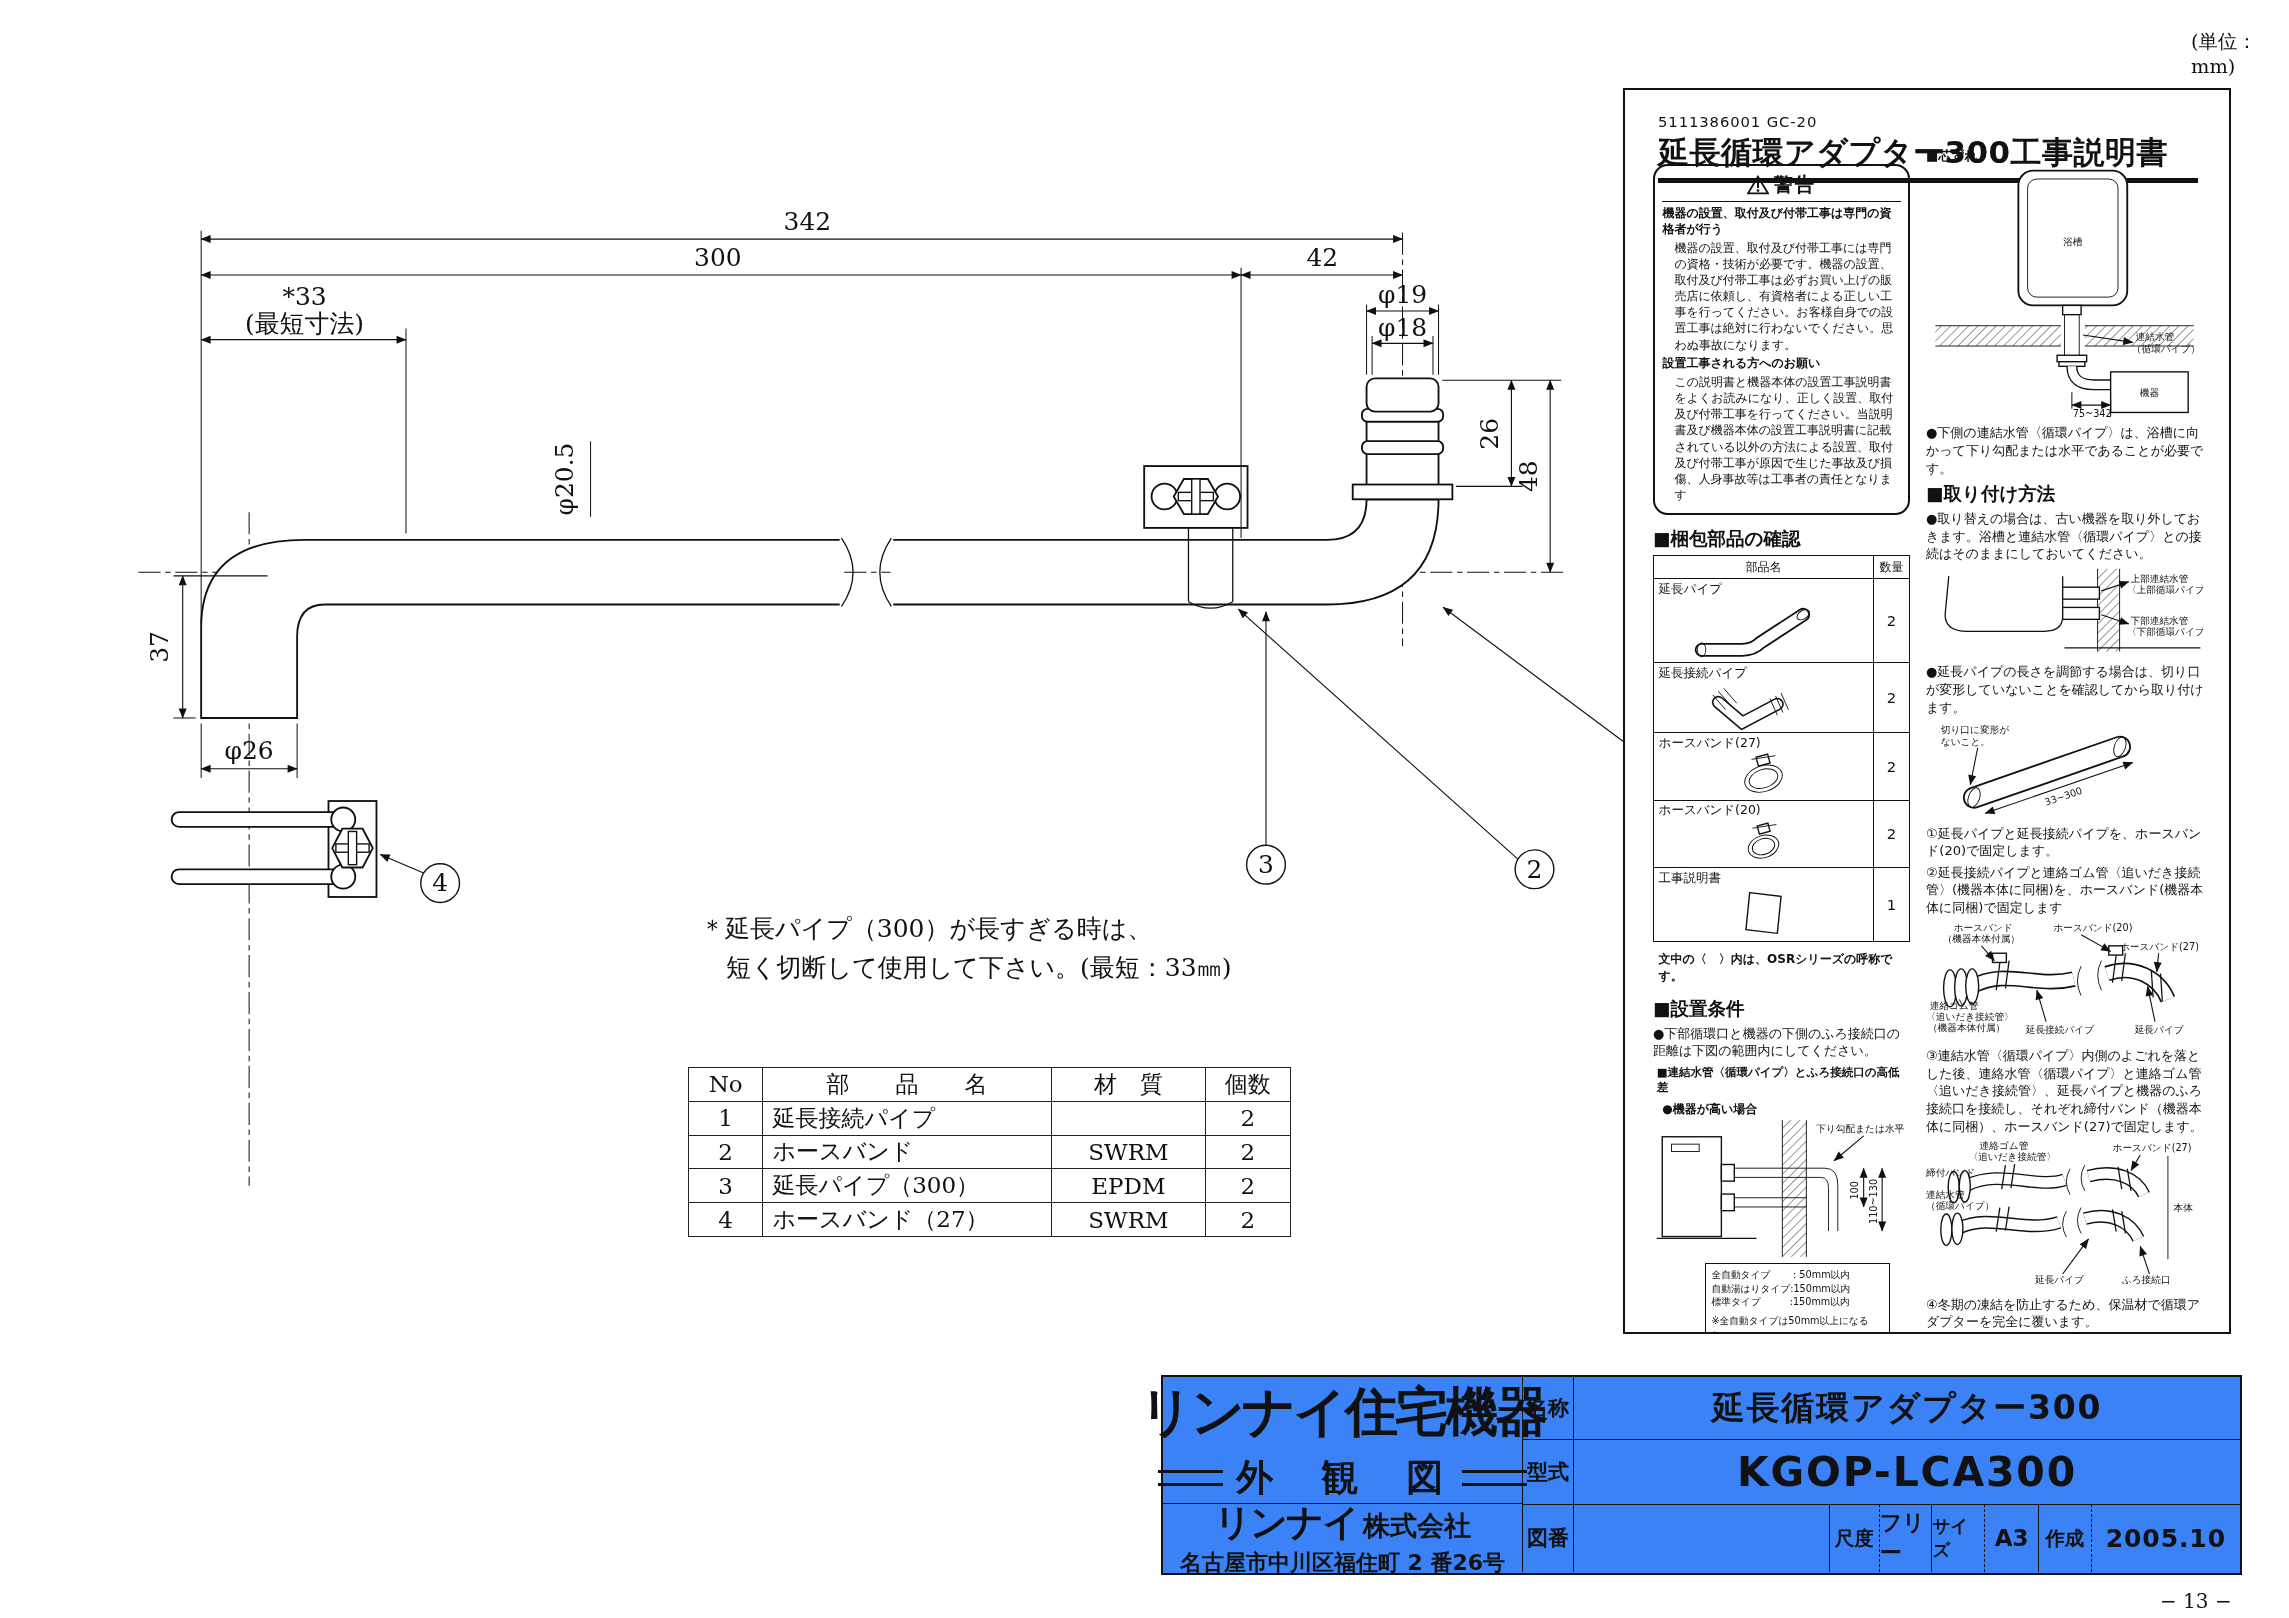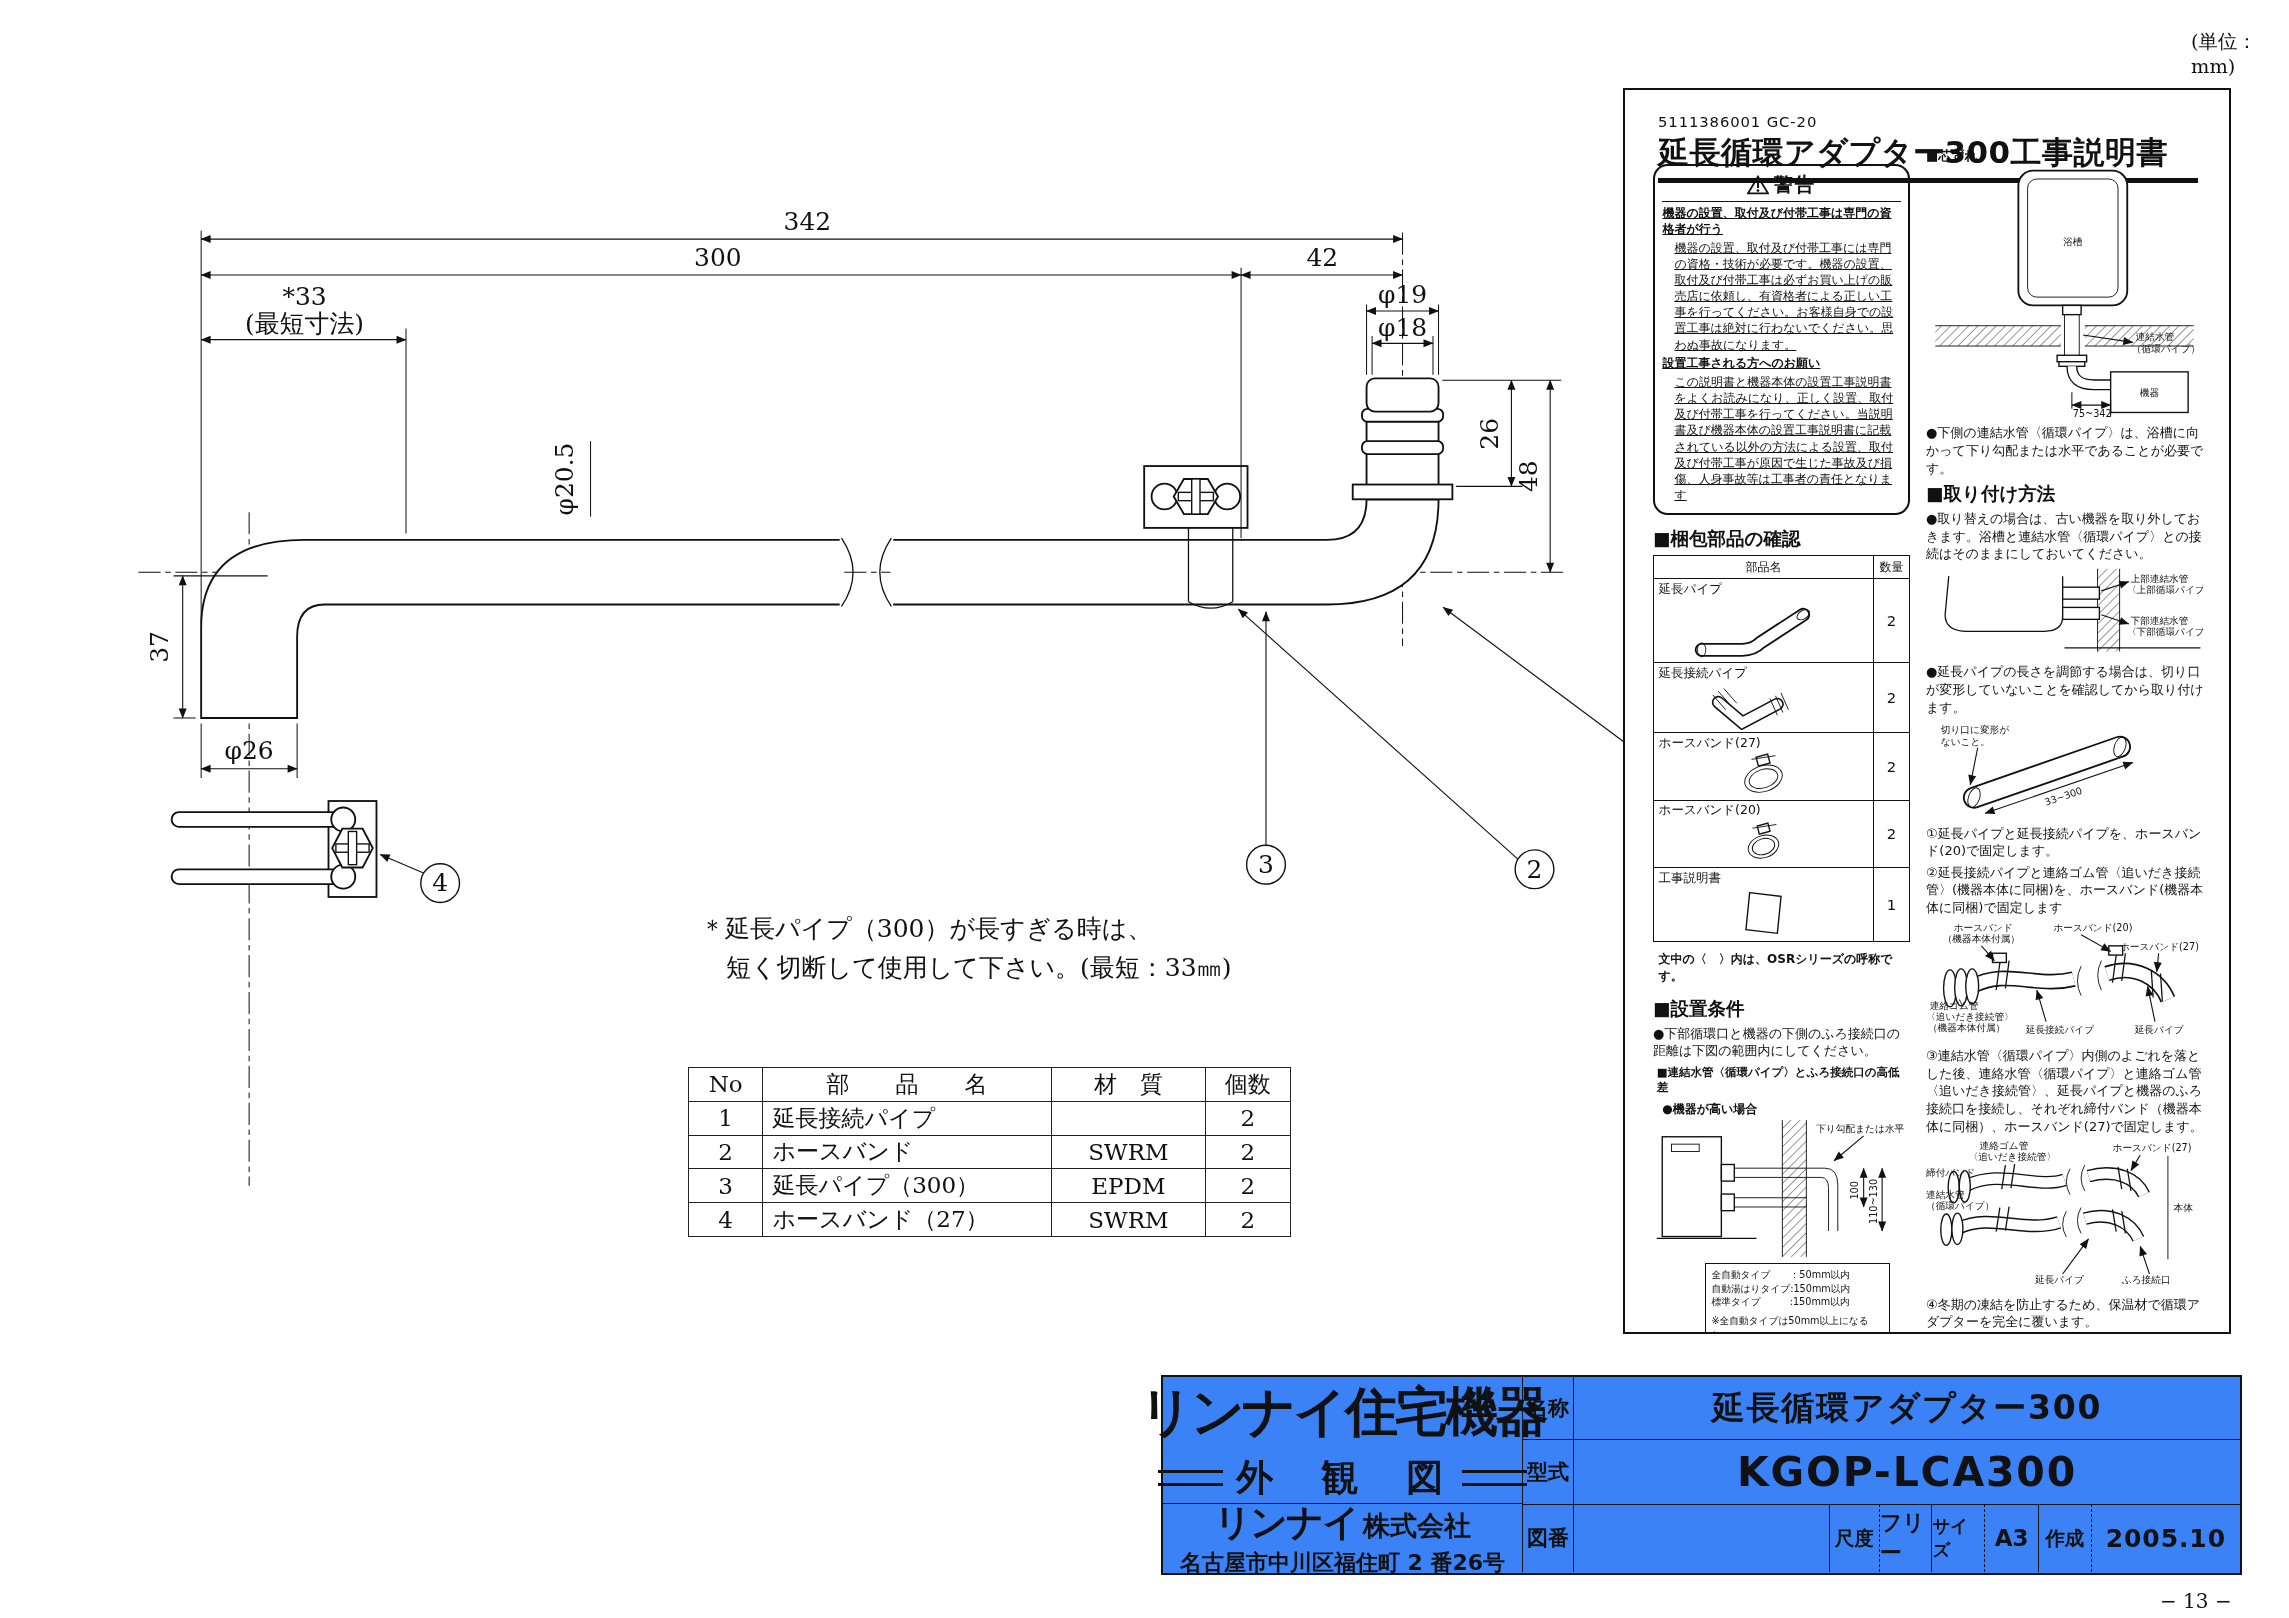--- a/index.html
+++ b/index.html
@@ -28,21 +28,21 @@
   .panel{left:1623px;top:88px;width:604px;height:1242px;border:2.3px solid #111;background:#fff;overflow:hidden;}
   .ph{position:absolute;left:33px;top:23px;width:540px;}
   .ph .num{font-size:14.8px;letter-spacing:0.9px;}
   .ph .ttl{font-size:31px;font-weight:bold;letter-spacing:0.5px;margin-top:1.8px;white-space:nowrap;}
   .ph .rule{height:4.6px;background:#111;margin-top:4.6px;}
   .colL{position:absolute;left:28px;top:74px;width:257px;}
   .colR{position:absolute;left:301px;top:57px;width:281px;}
   .warn{border:2.3px solid #111;border-radius:14.8px;padding:3.7px 7.4px 7.4px 7.4px;}
   .warn .whead{display:flex;justify-content:center;align-items:center;gap:4.6px;border-bottom:1.8px solid #111;padding:1.8px 0 2.8px 0;}
   .warn .whead span{font-size:19.4px;font-weight:bold;letter-spacing:1.8px;}
-  .warn p{margin:2.8px 0;font-size:12px;line-height:1.34;text-decoration:underline;}
+  .warn p{margin:2.8px 0;font-size:12px;line-height:1.34;}
   .warn p.h{font-weight:bold;}
   .warn p.b{padding-left:1em;}
   .sec{font-size:18.5px;font-weight:bold;margin:11px 0 3.7px 0;}
   .ptab{border:1.8px solid #111;margin-top:1.8px;}
   .ptab .hd{display:flex;border-bottom:1.4px solid #111;height:22px;font-size:12px;}
   .ptab .hd .n{flex:1;text-align:center;line-height:22px;}
   .ptab .hd .q{width:35px;border-left:1.4px solid #111;text-align:center;line-height:22px;}
   .prow{display:flex;border-bottom:1.4px solid #111;position:relative;}
   .prow:last-child{border-bottom:none;}
   .prow .n{flex:1;padding:1.8px 4.6px;font-size:12.5px;}

